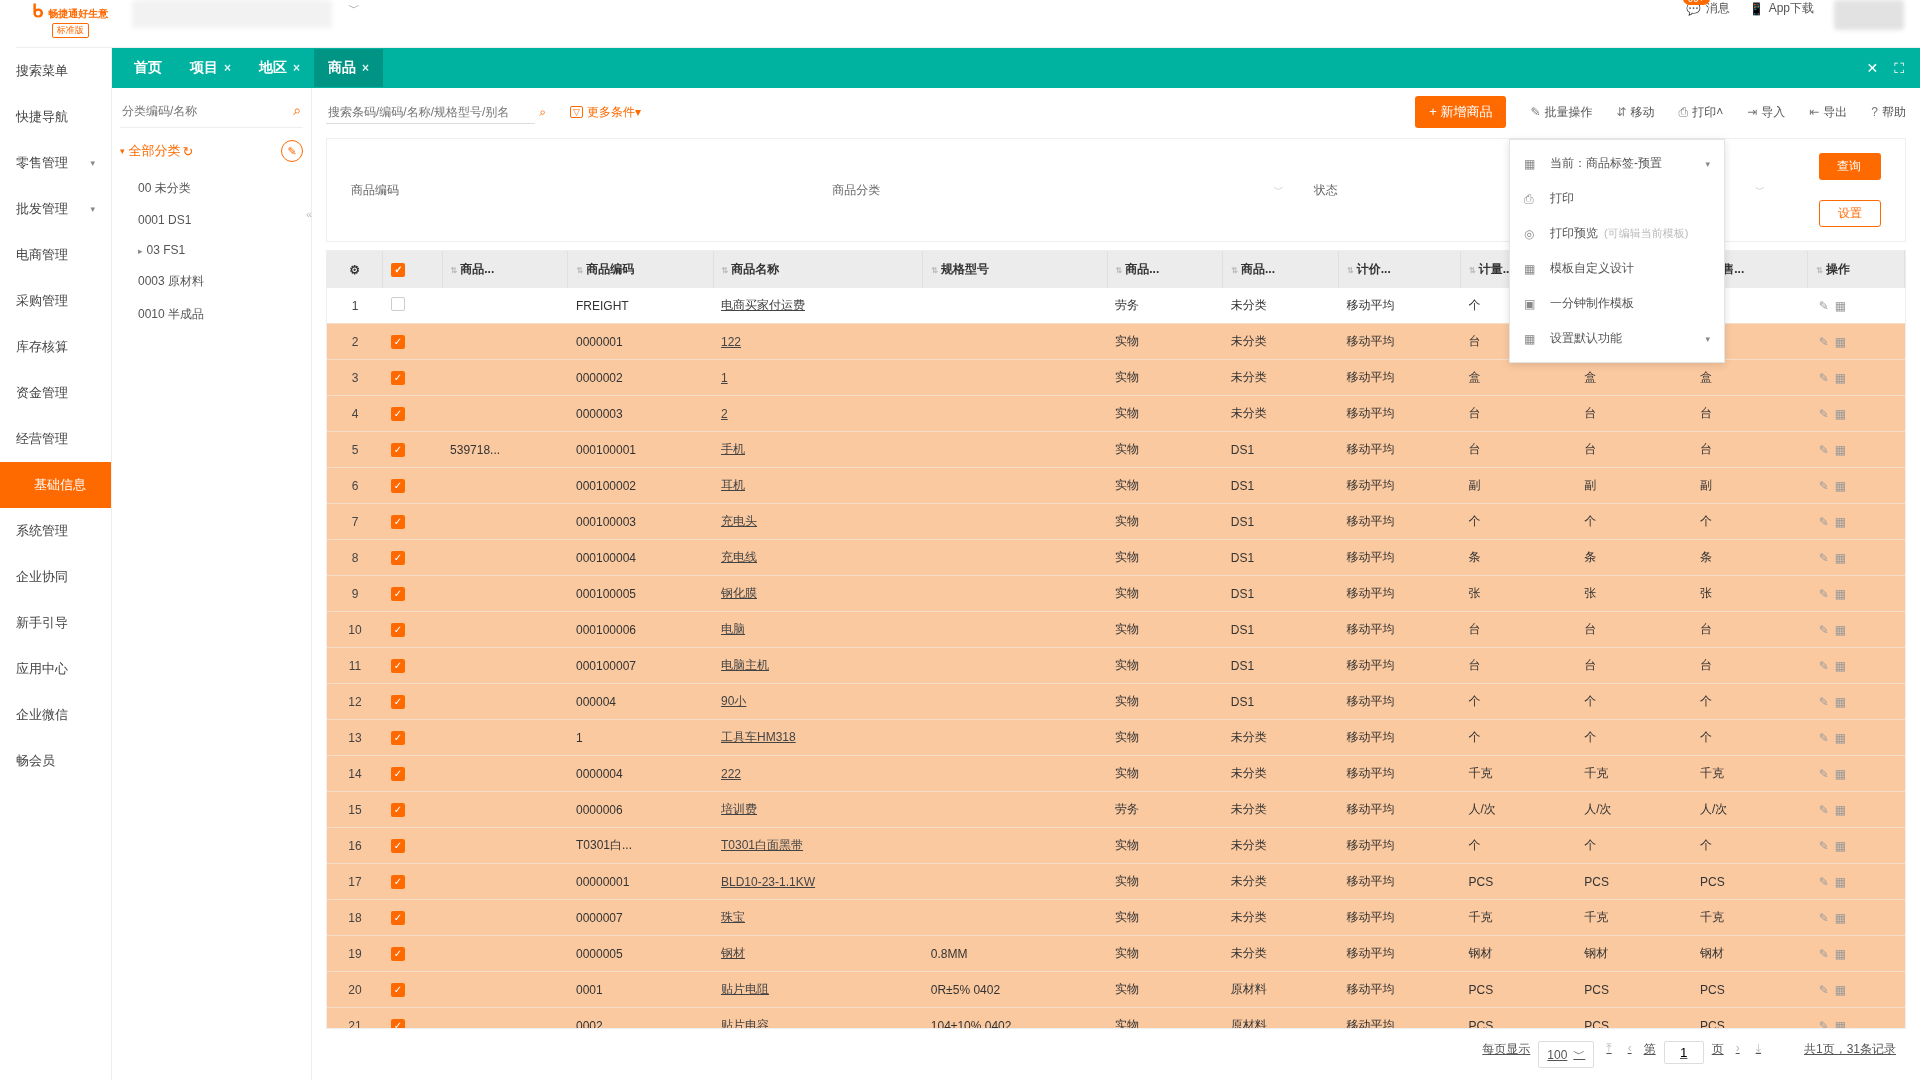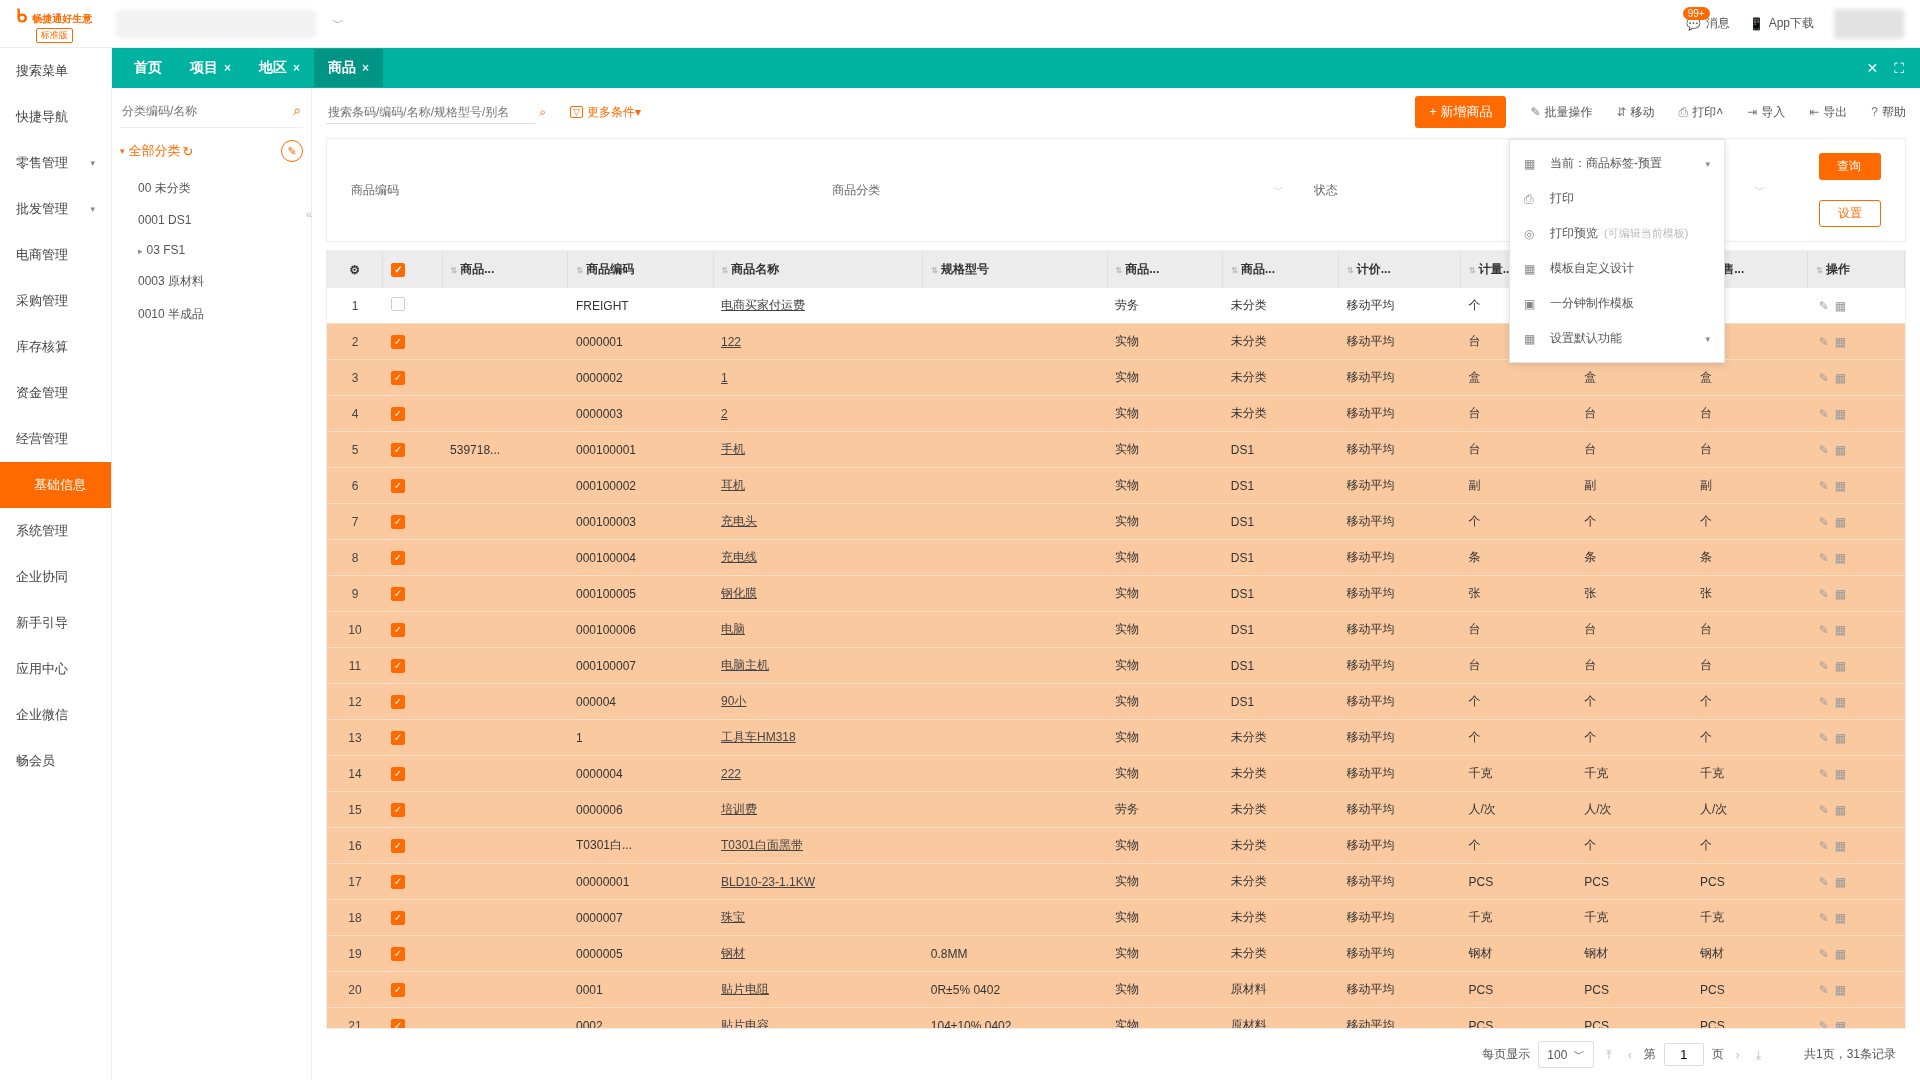--- a/index.html
+++ b/index.html
@@ -1,17 +1,17 @@
 <!DOCTYPE html>
 <html><head>
 <meta charset="utf-8">
 <style>
 * { margin:0; padding:0; box-sizing:border-box; font-family:"Microsoft YaHei",Arial,sans-serif; }
 body { font-size:12px; color:#333; background:#fff; overflow:hidden; width:1920px; height:1080px; }
-.top-header { height:48px; display:flex; align-items:center; padding:0 16px; border-bottom:1px solid #eee; }
+.top-header { height:48px; display:flex; align-items:flex-start; padding:0 16px; border-bottom:1px solid #eee;margin-left:16px; }
 .logo { display:flex; flex-direction:column; align-items:center; margin-right:24px; }
 .logo-icon { color:#ff6a00; font-size:18px; font-weight:bold; }
 .logo-text { font-size:9px; color:#ff6a00; border:1px solid #ff6a00; padding:0 4px; border-radius:2px; margin-top:1px; }
 .header-left-blur { width:200px; height:28px; background:#f2f2f2; filter:blur(2px); border-radius:3px; }
 .header-chevron { margin-left:16px; color:#999; }
 .header-spacer { flex:1; }
 .header-action { display:flex; align-items:center; margin-left:20px; color:#555; cursor:pointer; position:relative; }
 .header-action svg, .header-action .glyph { margin-right:4px; color:#666; }
 .badge { position:absolute; top:-8px; right:20px; background:#ff6a00; color:#fff; font-size:10px; padding:1px 5px; border-radius:8px; }
 .avatar-block { width:70px; height:30px; background:#e2e2e2; filter:blur(2px); border-radius:3px; margin-left:20px; }
@@ -76,21 +76,21 @@
 td { padding:9px 8px; border-bottom:1px solid #f6dfc9; white-space:nowrap; }
 tr.sel td { background:#fac9a0; }
 tr.unsel td { background:#fff; }
 .chk { width:14px; height:14px; background:#ff6a00; border-radius:2px; display:inline-flex; align-items:center; justify-content:center; color:#fff; font-size:10px; }
 .chk.empty { background:#fff; border:1px solid #ccc; }
 .linkish { color:#444; text-decoration:underline; cursor:pointer; }
 .op-ico { color:#999; margin:0 3px; cursor:pointer; font-size:12px; }
 th.gear { text-align:center; }
 td.idx { text-align:center; color:#444; }
 
-.pager { display:flex; align-items:center; padding:12px 10px; gap:8px; justify-content:flex-end; font-size:12px; color:#555; }
+.pager { display:flex; align-items:flex-start; padding:12px 10px; gap:8px; justify-content:flex-end; font-size:12px; color:#555;text-decoration:underline; }
 .pager .sel { border:1px solid #ddd; padding:4px 8px; border-radius:2px; display:flex; align-items:center; gap:6px; }
 .pager .pg-btn { color:#bbb; padding:0 4px; cursor:pointer; }
 .pager input { width:40px; border:1px solid #ddd; text-align:center; padding:3px; border-radius:2px; }
 </style>
 </head>
 <body>
 
 <div class="top-header">
   <div class="logo">
     <span class="logo-icon">ᑲ <span style="font-size:10px">畅捷通好生意</span></span>

